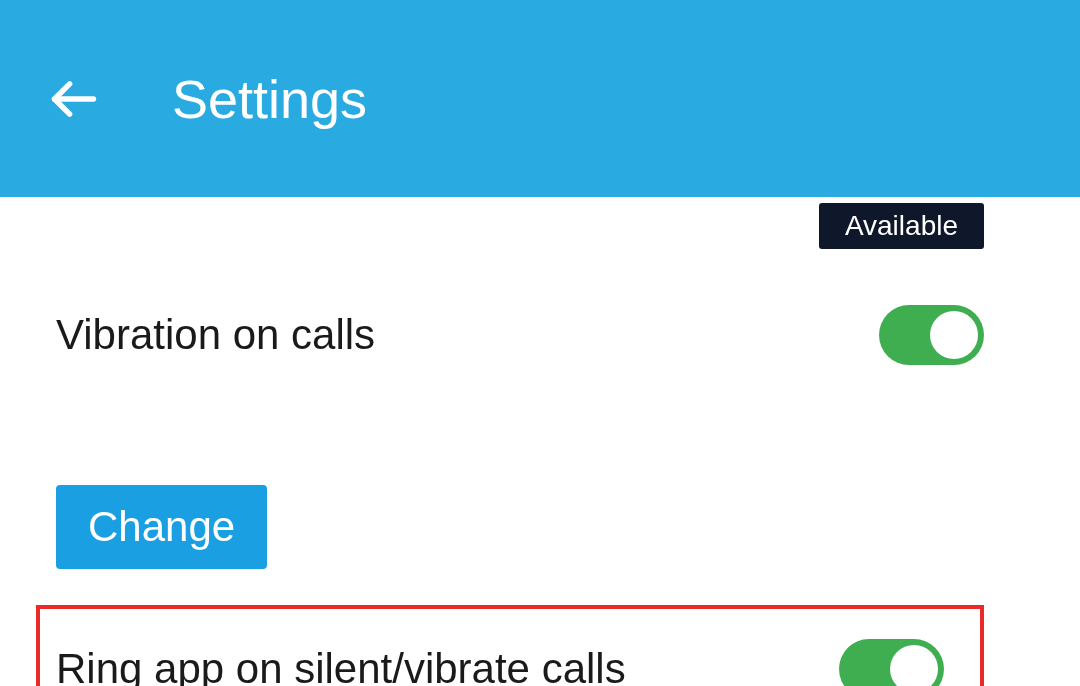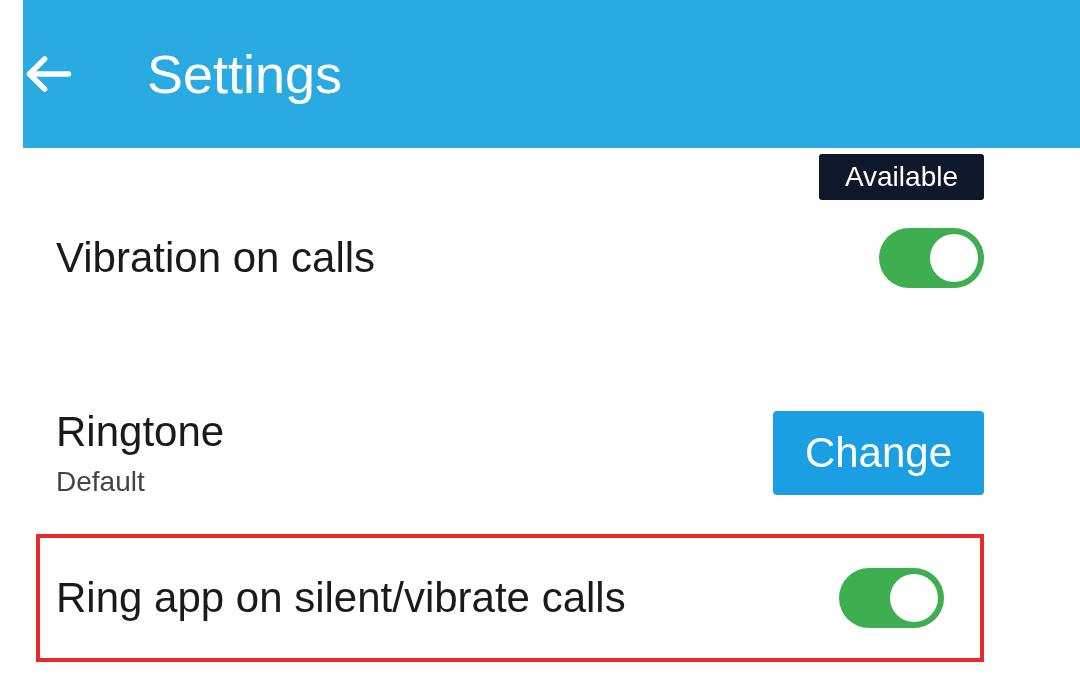--- a/index.html
+++ b/index.html
@@ -5,24 +5,24 @@
     * { margin: 0; padding: 0; box-sizing: border-box; }
     body {
       font-family: -apple-system, BlinkMacSystemFont, 'Segoe UI', Helvetica, Arial, sans-serif;
       background: #fff;
       width: 1080px;
       height: 686px;
       overflow: hidden;
     }
     .header {
       background: #29abe1;
-      height: 148px;
+      height: 197px;
       display: flex;
       align-items: center;
-      margin-left: 23px;
+      padding-left: 48px;
     }
     .back-icon {
       color: #ffffff;
       width: 52px;
       height: 52px;
       margin-right: 72px;
       cursor: pointer;
     }
     .header-title {
       color: #ffffff;
@@ -44,21 +44,21 @@
       font-size: 28px;
       font-weight: 400;
       padding: 7px 26px;
       border-radius: 3px;
     }
     .setting-row {
       display: flex;
       align-items: center;
       justify-content: space-between;
       padding: 0 40px 0 0;
-      margin-top: 28px;
+      margin-top: 56px;
     }
     .setting-label {
       color: #1a1a1a;
       font-size: 42px;
       font-weight: 400;
     }
     .setting-sublabel {
       color: #444444;
       font-size: 28px;
       font-weight: 400;
@@ -135,24 +135,20 @@
   </div>
 
   <div class="setting-row">
     <div class="setting-label">Vibration on calls</div>
     <div class="toggle on">
       <div class="toggle-knob"></div>
     </div>
   </div>
 
   <div class="ringtone-row">
-    <div class="setting-text-block">
-      <div class="setting-label">Ringtone</div>
-      <div class="setting-sublabel">Default</div>
-    </div>
     <button class="change-button">Change</button>
   </div>
 
   <div class="highlighted-row">
     <div class="setting-label">Ring app on silent/vibrate calls</div>
     <div class="toggle on">
       <div class="toggle-knob"></div>
     </div>
   </div>
 

